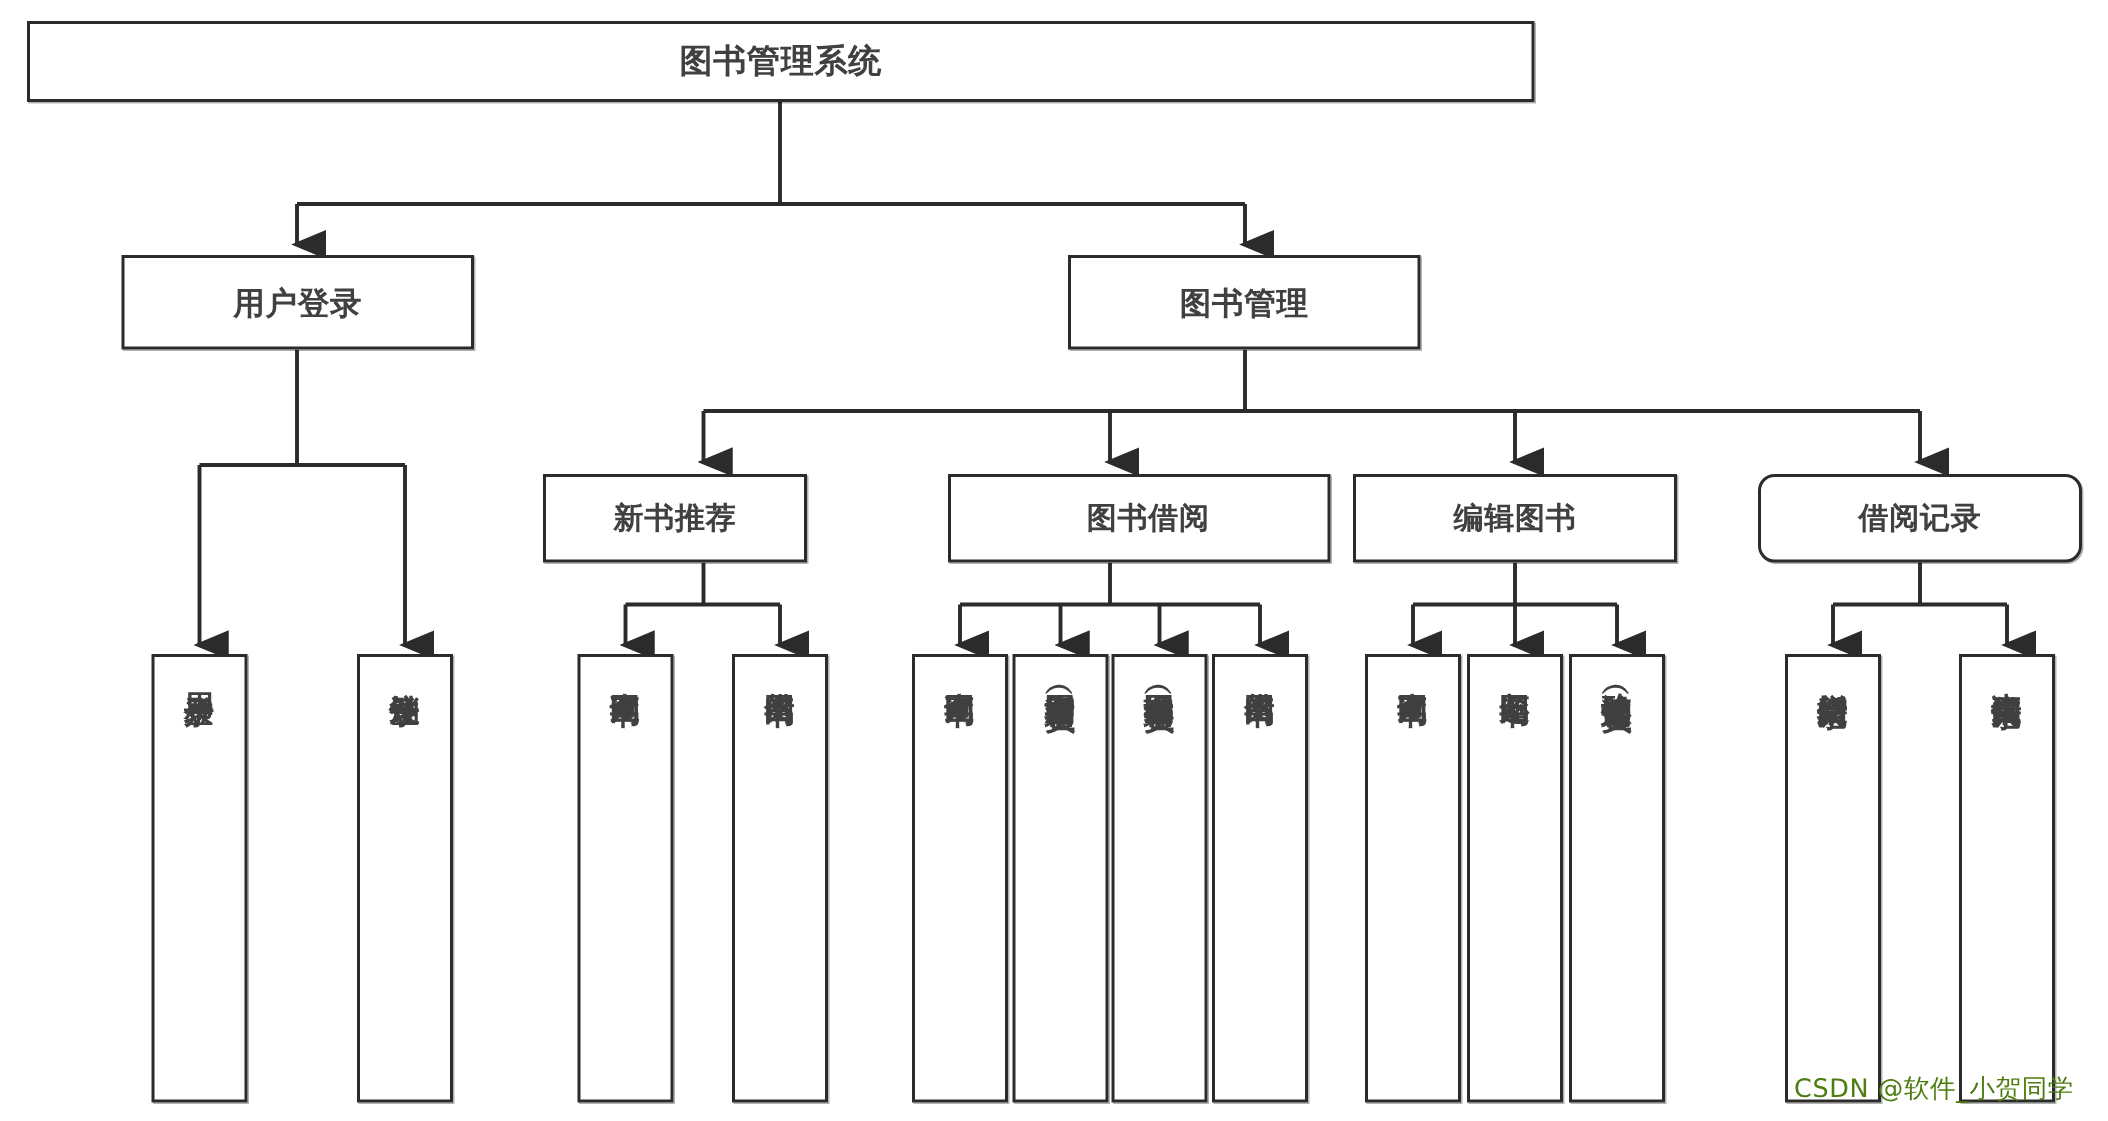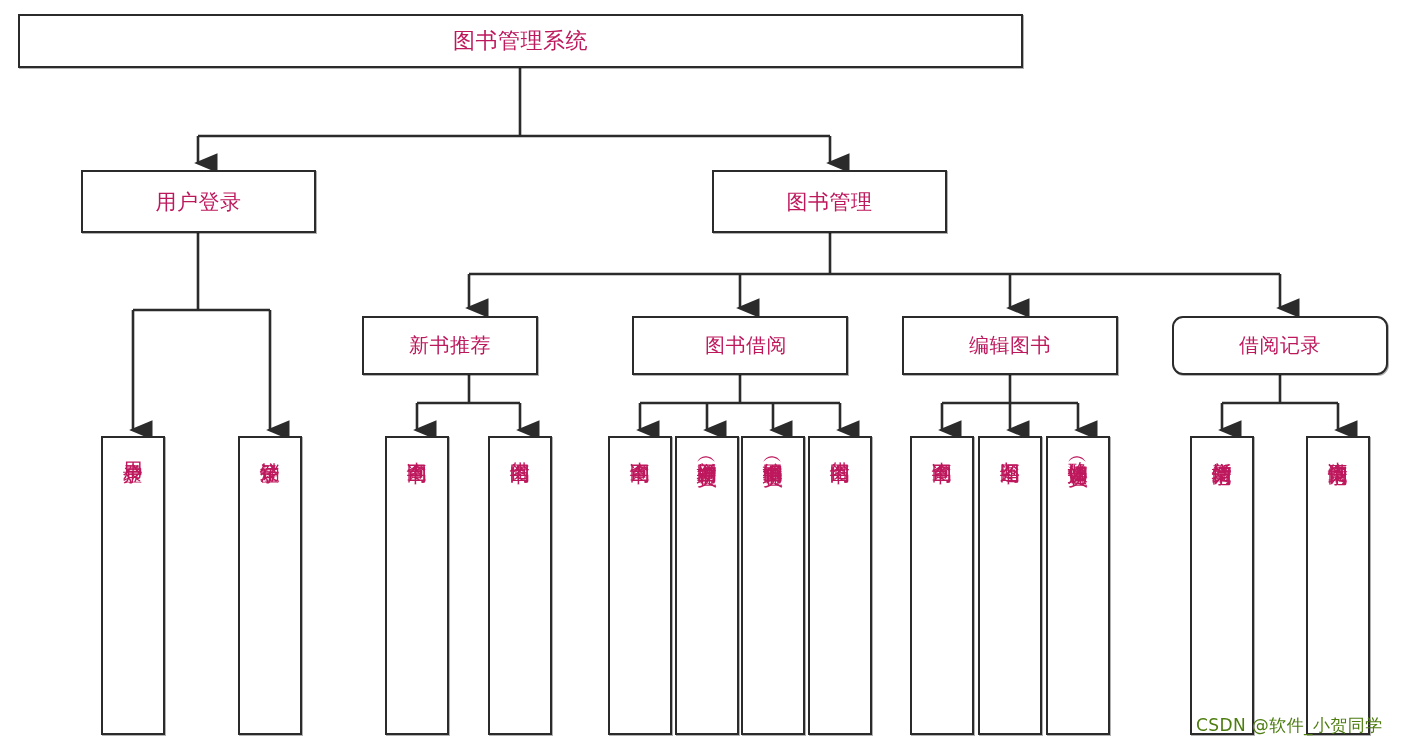--- a/index.html
+++ b/index.html
@@ -29,23 +29,24 @@
     position: absolute;
     box-sizing: border-box;
     background: #ffffff;
     border: 2px solid #2b2b2b;
     display: flex;
     align-items: center;
     justify-content: center;
     box-shadow: 1px 1px 0 rgba(0,0,0,0.30);
   }
   .node .lbl {
-    color: #be185d;
+    color: #404040;
     letter-spacing: 0.5px;
     white-space: nowrap;
+    font-weight: bold;
   }
   .node.root .lbl { font-size: 22px; }
   .node.lvl2 .lbl { font-size: 21px; }
   .node.lvl3 .lbl { font-size: 20px; }
   .node.leaf {
     align-items: flex-start;
     justify-content: center;
     padding-top: 8px;
   }
   .node.leaf .lbl {
@@ -133,21 +134,21 @@
   <div class="node lvl2" style="left:81px; top:170px; width:235px; height:63px;">
     <span class="lbl">用户登录</span>
   </div>
   <div class="node lvl2" style="left:712px; top:170px; width:235px; height:63px;">
     <span class="lbl">图书管理</span>
   </div>
 
   <div class="node lvl3" style="left:362px; top:316px; width:176px; height:59px;">
     <span class="lbl">新书推荐</span>
   </div>
-  <div class="node lvl3" style="left:632px; top:316px; width:216px; height:59px;padding-left:12px;">
+  <div class="node lvl3" style="left:632px; top:316px; width:255px; height:59px;padding-left:12px;">
     <span class="lbl">图书借阅</span>
   </div>
   <div class="node lvl3" style="left:902px; top:316px; width:216px; height:59px;">
     <span class="lbl">编辑图书</span>
   </div>
   <div class="node lvl3" style="left:1172px; top:316px; width:216px; height:59px;border-radius:11px;">
     <span class="lbl">借阅记录</span>
   </div>
 
   <div class="node leaf" style="left:101px; top:436px; width:64px; height:299px;">

